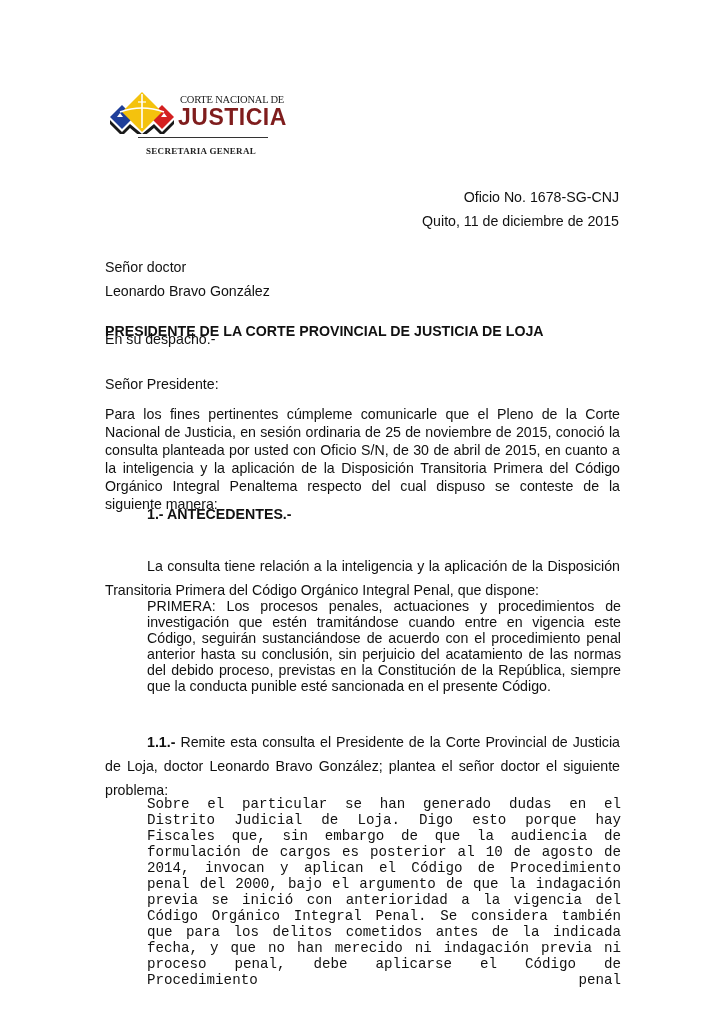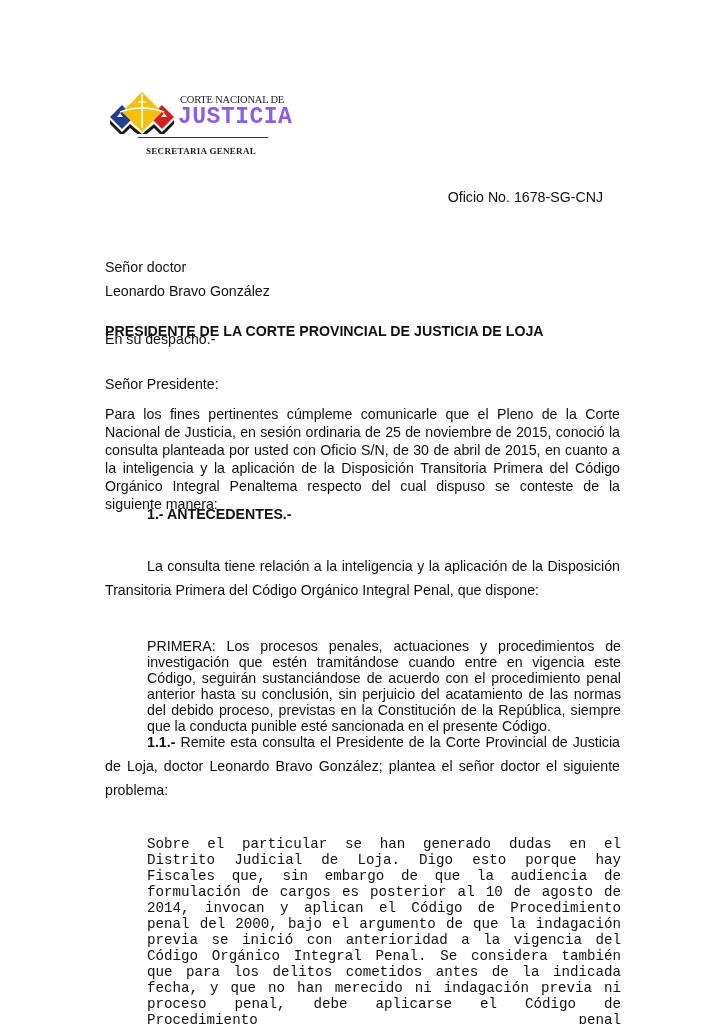--- a/index.html
+++ b/index.html
@@ -43,25 +43,25 @@
       font-family: "Liberation Serif", serif;
       font-size: 10.5px;
       letter-spacing: -0.2px;
       color: #222;
       white-space: nowrap;
     }
     .logo-text-big {
       position: absolute;
       left: 70px;
       top: 14px;
-      font-family: Liberation Mono, monospace;
+      font-family: Liberation Sans, sans-serif;
       font-size: 23px;
       font-weight: bold;
       letter-spacing: 0.5px;
-      color: #8b5cf6;
+      color: #7f1d1d;
       white-space: nowrap;
     }
     .logo-rule {
       position: absolute;
       left: 30px;
       top: 47px;
       width: 130px;
       height: 1px;
       background: #333;
     }
@@ -78,42 +78,41 @@
     }
 
     
     .t {
       position: absolute;
       font-size: 14.2px;
       line-height: 18px;
       white-space: nowrap;
     }
     .right {
-      right: 122px;
+      right: 106px;
     }
     .bold { font-weight: bold; }
 
     .para {
       position: absolute;
       left: 105px;
       width: 515px;
       font-size: 14.2px;
       line-height: 18px;
       text-align: justify;
       text-align-last: left;
     }
     .quote {
       position: absolute;
       left: 147px;
       width: 474px;
       font-size: 14.2px;
       line-height: 16px;
       text-align: justify;
       text-align-last: left;
-      margin-top: 40px;
     }
     .quote.last-justified {
       text-align-last: justify;
       font-family: Liberation Mono, monospace;
     }
     .para-wide {
       position: absolute;
       left: 105px;
       width: 515px;
       font-size: 14.2px;
@@ -146,20 +145,21 @@
       <polygon points="53,27 59,27 56,23" fill="#ffffff"></polygon>
       <line x1="30" y1="12" x2="38" y2="12" stroke="#ffffff" stroke-width="1.2"></line>
     </svg>
     <div class="logo-text-small">CORTE NACIONAL DE</div>
     <div class="logo-text-big">JUSTICIA</div>
     <div class="logo-rule"></div>
     <div class="logo-sub">SECRETARIA GENERAL</div>
   </div>
 
   <div class="t right" style="top:188px;">Oficio No. 1678-SG-CNJ</div>
+  <div class="t right" style="top:212px;">Quito, 11 de diciembre de 2015</div>
 
   <div class="t" style="left:105px; top:258px;">Señor doctor</div>
   <div class="t" style="left:105px; top:282px;">Leonardo Bravo González</div>
   <div class="t bold" style="left:105px; top:322px;">PRESIDENTE DE LA CORTE PROVINCIAL DE JUSTICIA DE LOJA</div>
   <div class="t" style="left:105px; top:330px;">En su despacho.-</div>
 
   <div class="t" style="left:105px; top:375px;">Señor Presidente:</div>
 
   <div class="para" style="top:405px;">Para los fines pertinentes  cúmpleme comunicarle que el Pleno de la Corte Nacional de Justicia, en sesión ordinaria de 25 de noviembre de 2015, conoció la consulta planteada por usted con Oficio S/N, de 30 de abril de 2015, en cuanto a la inteligencia y la aplicación de la Disposición Transitoria Primera del Código Orgánico Integral Penaltema respecto del cual dispuso se conteste de la siguiente manera:</div>
 

